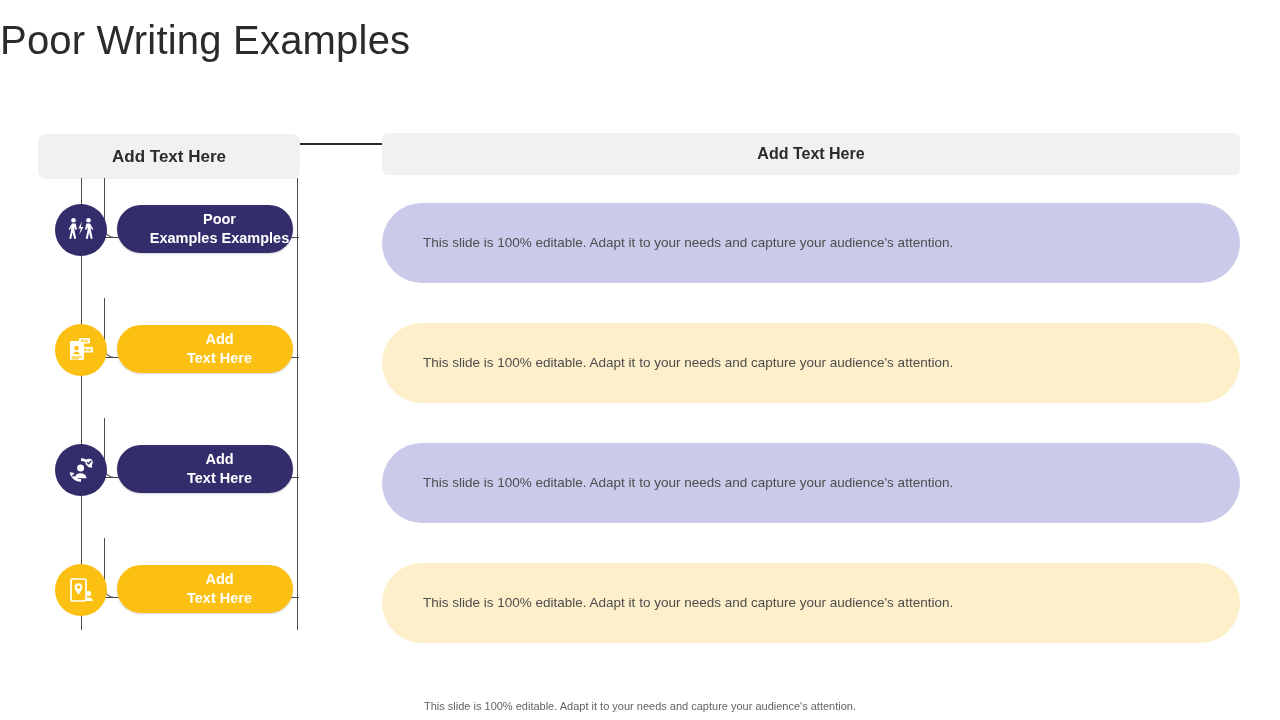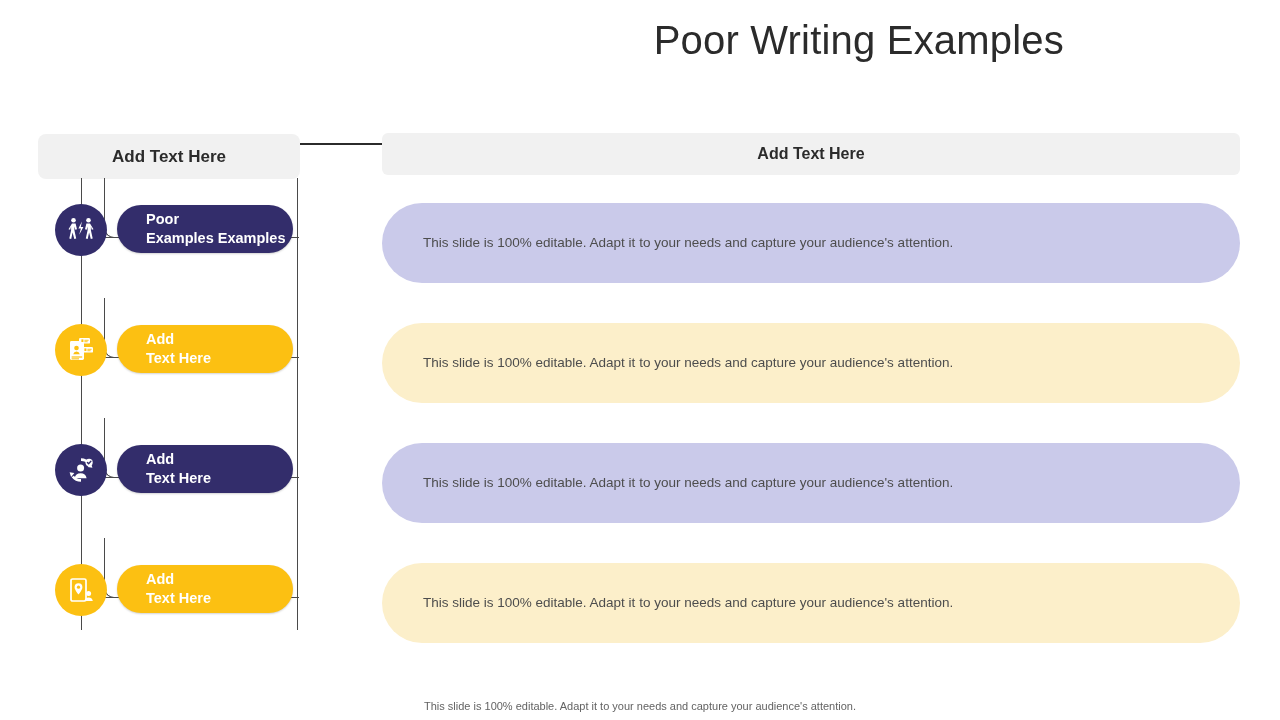--- a/index.html
+++ b/index.html
@@ -16,21 +16,21 @@
     height: 720px;
     background: #ffffff;
   }
 
   
   .slide-title {
     position: absolute;
     left: 0;
     top: 18px;
     width: 1064px;
-    text-align: right;
+    text-align: left;
     font-size: 40px;
     font-weight: 400;
     color: #2b2b2b;
     letter-spacing: 0.2px;
   }
 
   
   .left-panel {
     position: absolute;
     left: 38px;
@@ -129,20 +129,21 @@
     top: 1px;
     width: 176px;
     height: 48px;
     border-radius: 24px;
     display: flex;
     flex-direction: column;
     justify-content: center;
     padding-left: 29px;
     z-index: 2;
     box-shadow: 0 1px 2px rgba(0,0,0,0.18);
+    align-items: center;
   }
   .row-pill span {
     font-size: 14.5px;
     font-weight: bold;
     color: #ffffff;
     line-height: 19px;
     white-space: nowrap;
   }
 
   

